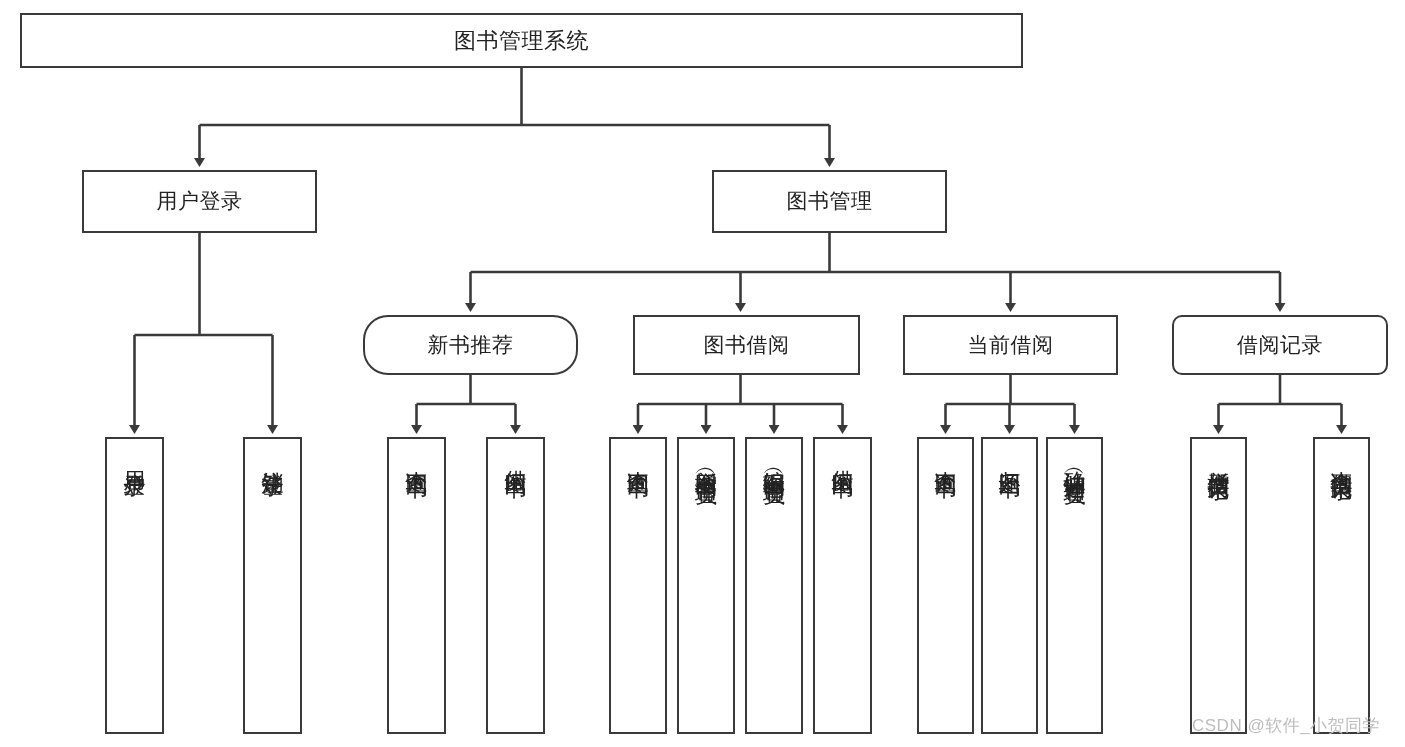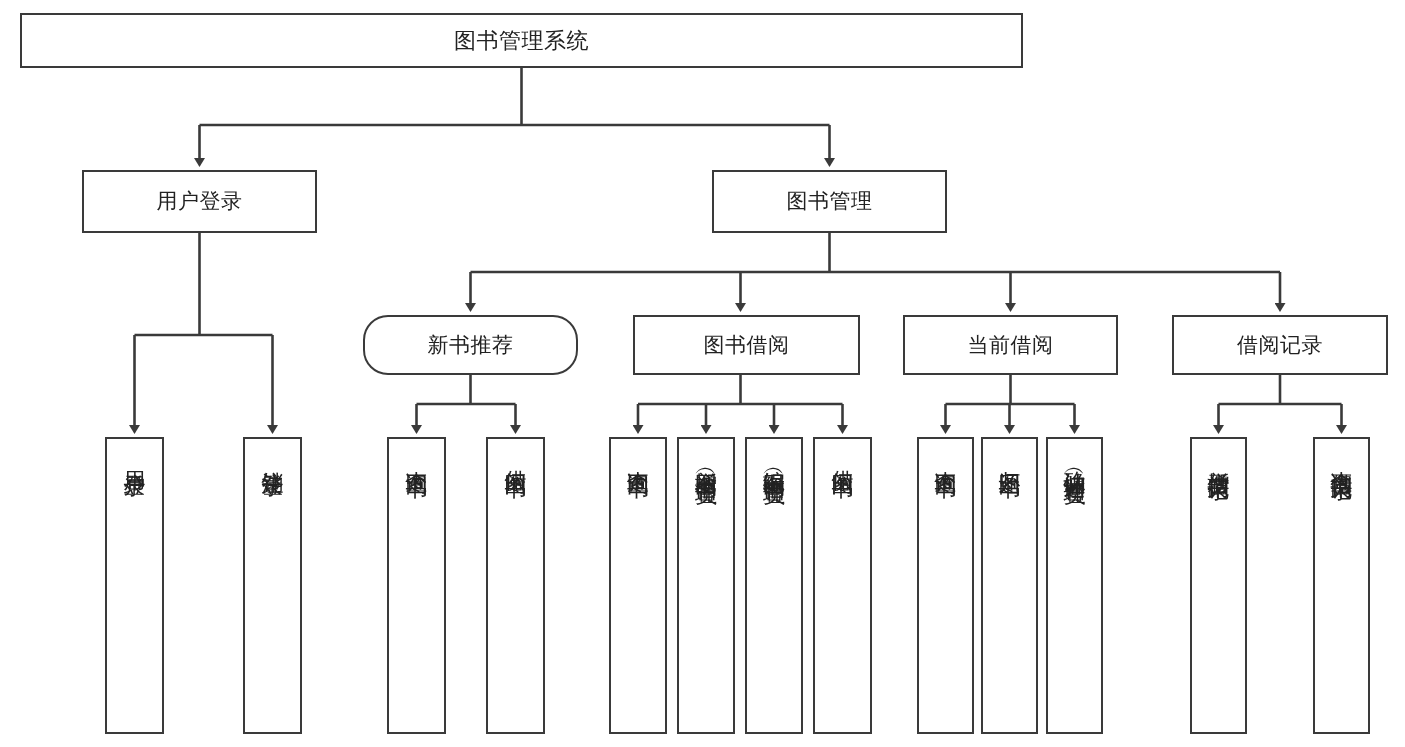--- a/index.html
+++ b/index.html
@@ -124,21 +124,21 @@
       </div>
       <div class="node horiz" style="left: 363px; top: 315px; width: 215px; height: 60px; border-radius: 25px;">
         <span class="label">新书推荐</span>
       </div>
       <div class="node horiz" style="left: 633px; top: 315px; width: 227px; height: 60px;">
         <span class="label">图书借阅</span>
       </div>
       <div class="node horiz" style="left: 903px; top: 315px; width: 215px; height: 60px;">
         <span class="label">当前借阅</span>
       </div>
-      <div class="node horiz" style="left: 1172px; top: 315px; width: 216px; height: 60px;">
+      <div class="node horiz" style="left: 1172px; top: 315px; width: 216px; height: 60px; border-radius: 10px;">
         <span class="label">借阅记录</span>
       </div>
       <div class="node vert" style="left: 105px; top: 437px; width: 59px; height: 297px;">
         <span class="label">用户登录</span>
       </div>
       <div class="node vert" style="left: 243px; top: 437px; width: 59px; height: 297px;">
         <span class="label">注销登录</span>
       </div>
       <div class="node vert" style="left: 387px; top: 437px; width: 59px; height: 297px;">
         <span class="label">查询图书</span>
@@ -168,13 +168,14 @@
         <span class="label">确认归还（管理员）</span>
       </div>
       <div class="node vert" style="left: 1190px; top: 437px; width: 57px; height: 297px;">
         <span class="label">新增借阅记录</span>
       </div>
       <div class="node vert" style="left: 1313px; top: 437px; width: 57px; height: 297px;">
         <span class="label">查询借阅记录</span>
       </div>
     </div>
 
+  <div class="watermark" style="left: 1192px; top: 714px;">CSDN @软件_小贺同学</div>
 </div>
 
 </body></html>

